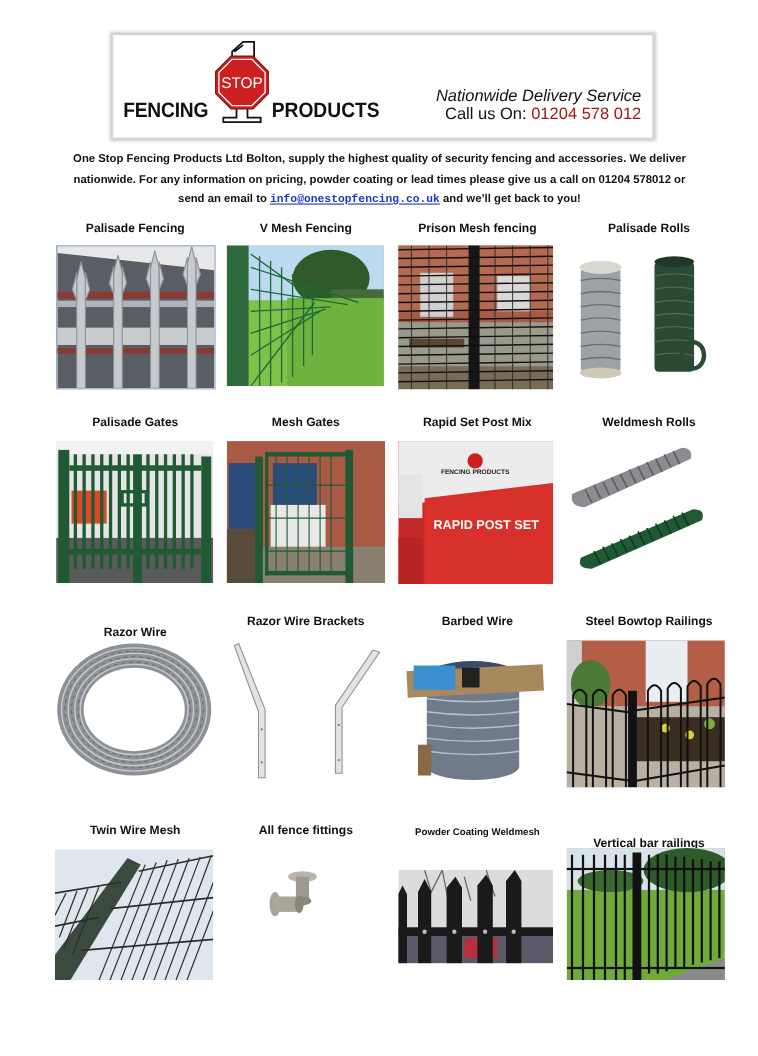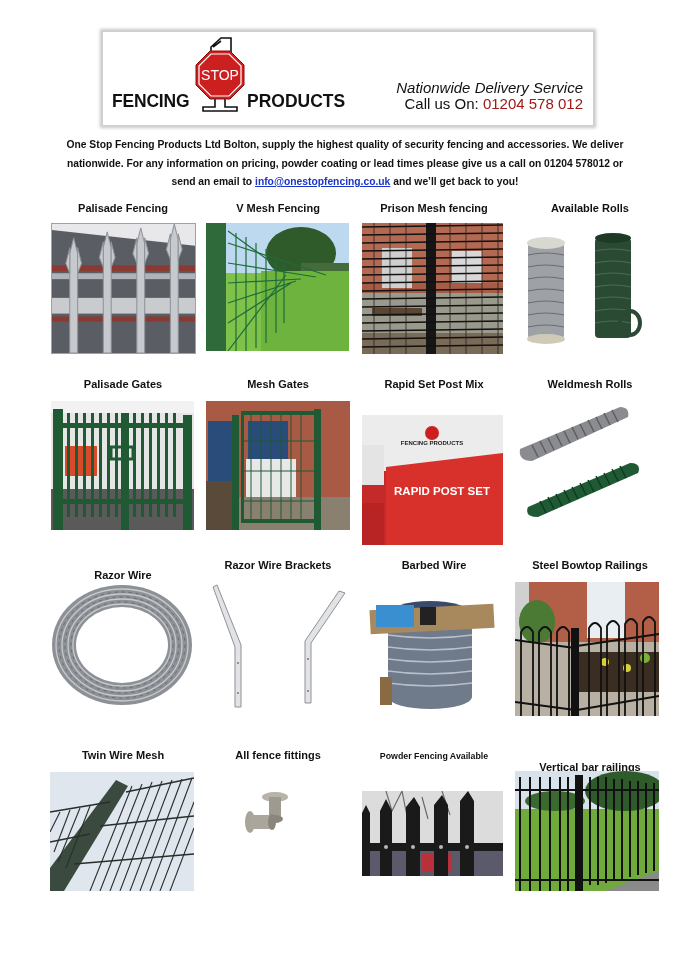--- a/index.html
+++ b/index.html
@@ -29,21 +29,21 @@
   }
   .tagline .delivery { font-style: italic; margin-left: 10px; }
   .tagline .phone { color: #a01818; text-align: right; }
 
   
   .intro {
     position: absolute; left: 62px; top: 136px; width: 566px;
     text-align: center; font-family: "Liberation Sans", sans-serif;
     font-weight: bold; font-size: 10.3px; line-height: 18.5px; color: #111;
   }
-  .intro a { color: #1a35c8; text-decoration: underline; }
+  .intro a { color: #1a35c8; text-decoration: underline; font-family: Liberation Mono, monospace; }
 
   
   .product { position: absolute; width: 150px; }
   .product .label {
     position: absolute; left: 0; width: 150px; text-align: center;
     font-family: "Liberation Sans", sans-serif; font-weight: bold; font-size: 11px; color: #111;
     white-space: nowrap;
   }
   .product .label.small { font-size: 8.8px; }
   .product .pic { position: absolute; overflow: hidden; }
@@ -161,21 +161,21 @@
         <line x1="88" y1="0" x2="88" y2="131"></line>
           <line x1="104" y1="0" x2="104" y2="131"></line>
           <line x1="120" y1="0" x2="120" y2="131"></line>
           <line x1="136" y1="0" x2="136" y2="131"></line>
       </g>
     </svg>
   </div>
 </div>
 
 <div class="product" style="left:515px;top:200px;">
-  <div class="label" style="top:2px">Available Rolls</div>
+  <div class="label" style="top:2px">Palisade Rolls</div>
   <div class="pic" style="left:3px;top:23px;width:145px;height:131px;">
     <svg viewBox="0 0 145 131" preserveAspectRatio="none">
       <rect width="145" height="131" fill="#fff"></rect>
       <rect x="10" y="20" width="36" height="96" rx="4" fill="#9ea2a6"></rect>
       <ellipse cx="28" cy="20" rx="19" ry="6" fill="#d8d8d0"></ellipse>
       <ellipse cx="28" cy="116" rx="19" ry="5" fill="#cfc9b8"></ellipse>
       <g stroke="#6a6e73" stroke-width="1.2" fill="none">
         <path d="M10 32 Q28 28 46 32 M10 44 Q28 40 46 44 M10 56 Q28 52 46 56 M10 68 Q28 64 46 68 M10 80 Q28 76 46 80 M10 92 Q28 88 46 92 M10 104 Q28 100 46 104"></path>
       </g>
       <rect x="77" y="15" width="36" height="100" rx="4" fill="#2a4a33"></rect>
@@ -248,21 +248,21 @@
         <line x1="38" y1="40" x2="108" y2="40"></line>
           <line x1="38" y1="70" x2="108" y2="70"></line>
           <line x1="38" y1="100" x2="108" y2="100"></line>
       </g>
     </svg>
   </div>
 </div>
 
 <div class="product" style="left:359px;top:376px;">
   <div class="label" style="top:2px">Rapid Set Post Mix</div>
-  <div class="pic" style="left:3px;top:39px;width:141px;height:130px;">
+  <div class="pic" style="left:3px;top:25px;width:141px;height:130px;">
     <svg viewBox="0 0 141 130" preserveAspectRatio="none">
       <rect width="141" height="130" fill="#c42a2a"></rect>
       <rect x="0" y="0" width="141" height="56" fill="#ececec"></rect>
       <rect x="0" y="30" width="22" height="40" fill="#e4e4e4"></rect>
       <circle cx="70" cy="18" r="7" fill="#cc1f1f"></circle>
       <text x="70" y="30" text-anchor="middle" font-family="Liberation Sans, sans-serif" font-size="6" font-weight="bold" fill="#222">FENCING PRODUCTS</text>
       <polygon points="24,52 141,38 141,130 24,130" fill="#d8302a"></polygon>
       <text x="80" y="80" text-anchor="middle" font-family="Liberation Sans, sans-serif" font-size="11.5" font-weight="bold" fill="#fff">RAPID POST SET</text>
       <rect x="0" y="88" width="22" height="42" fill="#b82424"></rect>
     </svg>
@@ -433,21 +433,21 @@
       <rect x="63" y="26" width="12" height="22" fill="#9e9a90"></rect>
       <ellipse cx="69" cy="48" rx="8" ry="4" fill="#8a867c"></ellipse>
       <ellipse cx="44" cy="51" rx="5" ry="11" fill="#a8a49a"></ellipse>
       <rect x="44" y="44" width="22" height="14" fill="#aaa69c"></rect>
       <ellipse cx="66" cy="51" rx="4" ry="8" fill="#8a867c"></ellipse>
     </svg>
   </div>
 </div>
 
 <div class="product" style="left:359px;top:747px;">
-  <div class="label small" style="top:4px">Powder Fencing Available</div>
+  <div class="label small" style="top:4px">Powder Coating Weldmesh</div>
   <div class="pic" style="left:3px;top:44px;width:141px;height:85px;">
     <svg viewBox="0 0 141 85" preserveAspectRatio="none">
       <rect width="141" height="85" fill="#dcdcdc"></rect>
       <path d="M24 0 L30 20 L40 0 L45 25 M60 6 L66 28 M80 0 L88 24" stroke="#6a6a6a" stroke-width="1.2" fill="none"></path>
       <rect x="0" y="60" width="141" height="25" fill="#5a5a6a"></rect>
       <rect x="60" y="62" width="30" height="18" fill="#b8303a"></rect>
       <rect x="0" y="52" width="141" height="8" fill="#1a1a1a"></rect>
       <g fill="#1a1a1a">
         <path d="M0 85 L0 22 L4 14 L8 22 L8 85 Z"></path>
         <path d="M18 85 L18 20 L24 8 L30 20 L30 85 Z"></path>

